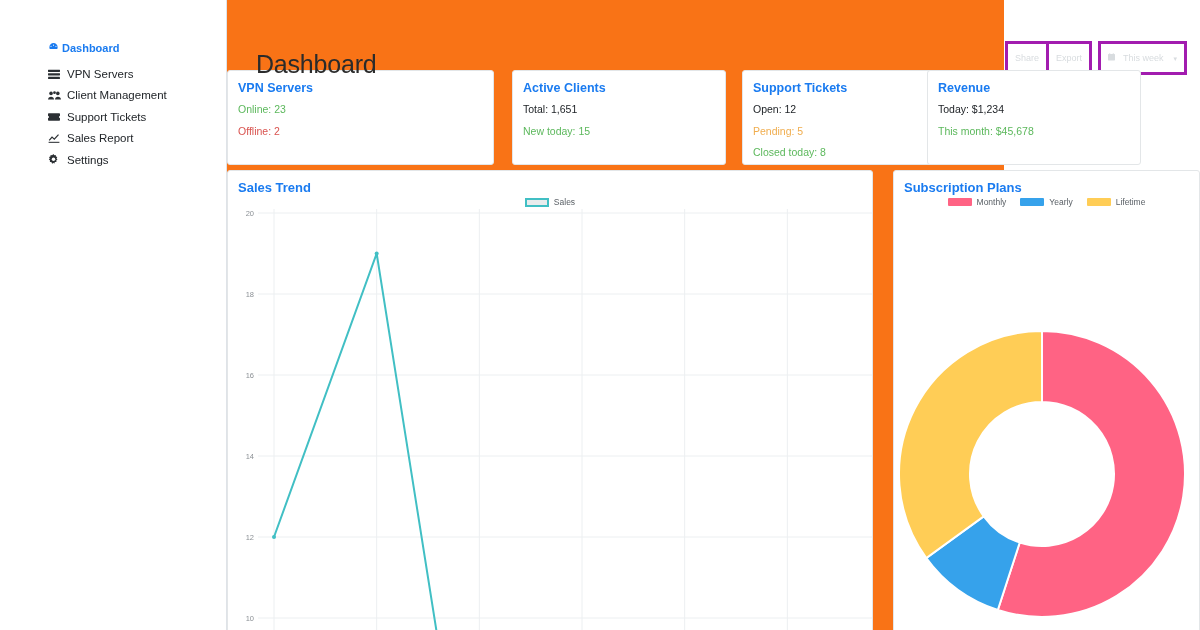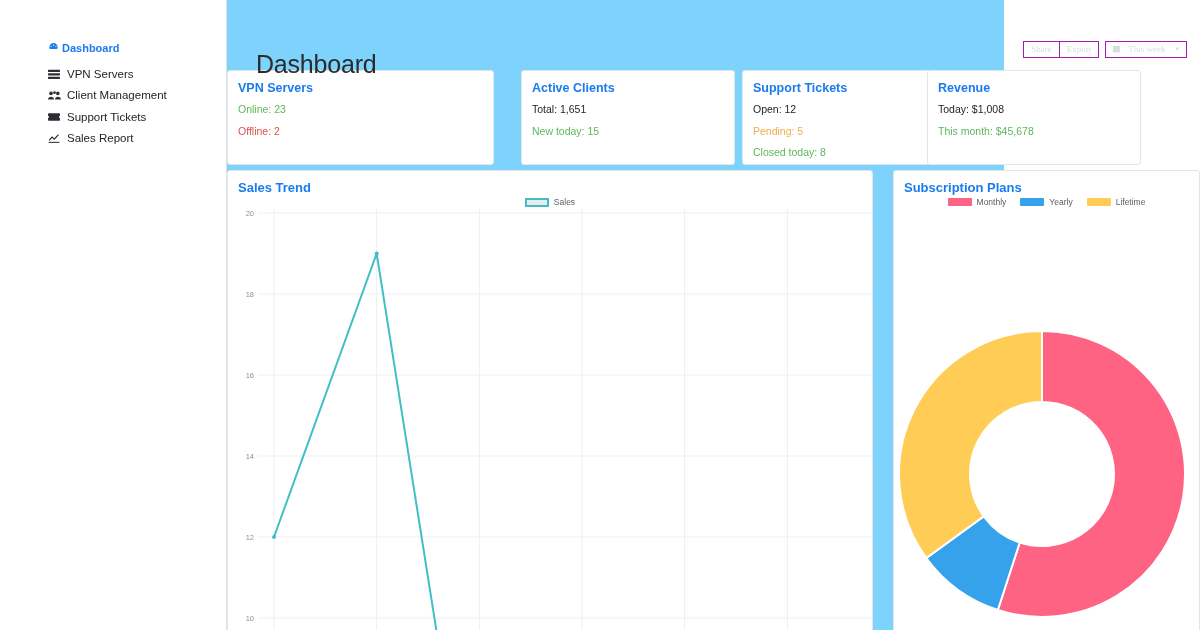--- a/index.html
+++ b/index.html
@@ -4,21 +4,21 @@
 <style>
   * { box-sizing: border-box; }
   html, body {
     margin: 0; padding: 0;
     width: 1200px; height: 630px;
     overflow: hidden;
     background: #ffffff;
     font-family: "Liberation Sans", sans-serif;
     color: #212529;
   }
-  #page { position: relative; width: 1004px; height: 630px; background:#7dd3fc; }
+  #page { position: relative; width: 1004px; height: 630px; background:#f97316; }
 
   
   #sidebar {
     position: absolute; left: 0; top: 0;
     width: 227px; height: 630px;
     background: #ffffff;
     border-right: 1px solid #dfe3e8;
     padding: 40px 0 0 0;
     z-index: 5;
   }
@@ -52,24 +52,24 @@
     z-index: 4;
   }
 
   .toolbar {
     position: absolute; right: 13px; top: 41px;
     display: flex; align-items: stretch; height: 17px;
     font-size: 9px;
   }
   .tb-group { display:flex; margin-right: 6px; }
   .tb-btn {
-    border: 1px solid #a21caf; background:#fff;
-    color: #d8dcdf; padding: 5px 7px;
+    border: 3px solid #a21caf; background:#fff;
+    color: #d8dcdf; padding: 14px 7px;
     display:flex; align-items:center;
-    font-size: 9px; line-height: 1; white-space:nowrap;font-family:Liberation Serif, serif;
+    font-size: 9px; line-height: 1; white-space:nowrap;
   }
   .tb-group .tb-btn + .tb-btn { border-left: none; }
   .tb-drop { display:flex; }
   .tb-drop .tb-btn { gap: 8px; }
   .tb-cal { font-size: 8px; color:#d8dcdf; }
   .tb-caret { font-size: 7px; color:#d8dcdf; margin-left:2px;}
 
   
   .cards { position: absolute; left: 0px; top: 70px; width: 973px; height: 95px; }
   .card {
@@ -173,20 +173,29 @@
       <div class="side-item">
         <span class="ico">
           <svg width="12" height="11" viewBox="0 0 16 13" fill="none" stroke="#2b2f33" stroke-width="1.6">
             <path d="M0.8 11.6h14.4" stroke-width="1.4"></path>
             <path d="M1.6 9L5.4 4.6 8.4 7.3 14 1.4"></path>
           </svg>
         </span>
         <span>Sales Report</span>
       </div>
 
+      <div class="side-item">
+        <span class="ico">
+          <svg width="11" height="11" viewBox="0 0 16 16" fill="#2b2f33">
+            <path d="M8 0l1.1 1.9 2.1-.5.3 2.2 2 .9-1.1 1.9 1.4 1.7-1.8 1.3.3 2.2-2.2.1L9 14l-1-1.2L6 14l-1.1-2.3-2.2-.1.3-2.2L1.2 8.1 2.6 6.4 1.5 4.5l2-.9.3-2.2 2.1.5z"></path>
+            <circle cx="8" cy="7.6" r="2.5" fill="#ffffff"></circle>
+          </svg>
+        </span>
+        <span>Settings</span>
+      </div>
 
     </nav>
   </aside>
 
   <div id="main">
 
     <h1 class="page-title">Dashboard</h1>
 
     <div class="toolbar">
       <div class="tb-group">
@@ -209,36 +218,36 @@
     </div>
 
     <section class="cards">
 
       <div class="card" id="card0" style="left:0px;width:267px;">
         <div class="card-title">VPN Servers</div>
         <div class="card-line" style="color:#5cb85c">Online: 23</div>
         <div class="card-line" style="color:#d9534f">Offline: 2</div>
       </div>
 
-      <div class="card" style="left:294px;width:214px;">
+      <div class="card" style="left:285px;width:214px;">
         <div class="card-title">Active Clients</div>
         <div class="card-line">Total: 1,651</div>
         <div class="card-line green">New today: 15</div>
       </div>
 
       <div class="card" style="left:515px;width:214px;">
         <div class="card-title">Support Tickets</div>
         <div class="card-line">Open: 12</div>
         <div class="card-line orange">Pending: 5</div>
         <div class="card-line green">Closed today: 8</div>
       </div>
 
       <div class="card" style="left:700px;width:214px;">
         <div class="card-title">Revenue</div>
-        <div class="card-line">Today: $1,008</div>
+        <div class="card-line">Today: $1,234</div>
         <div class="card-line green">This month: $45,678</div>
       </div>
     </section>
 
     <section class="panel" id="panel-sales">
       <div class="panel-title">Sales Trend</div>
 
       <div class="legend">
         <div class="item">
           <span class="sw-line"></span>

